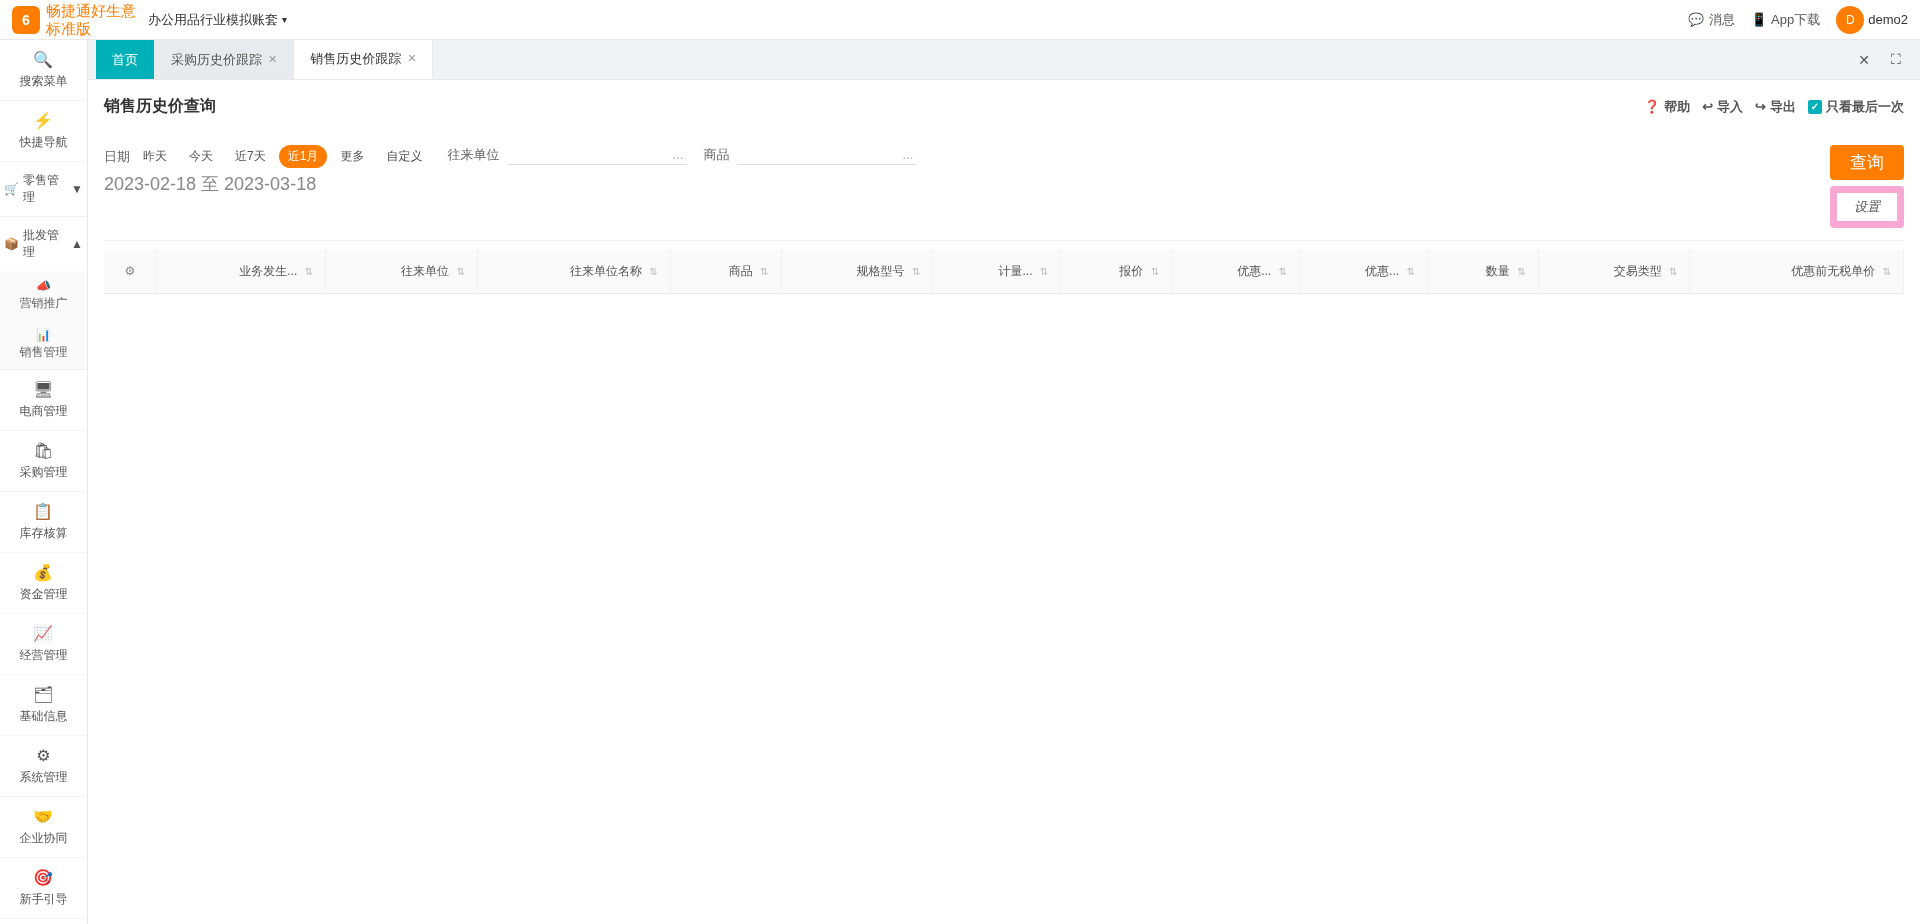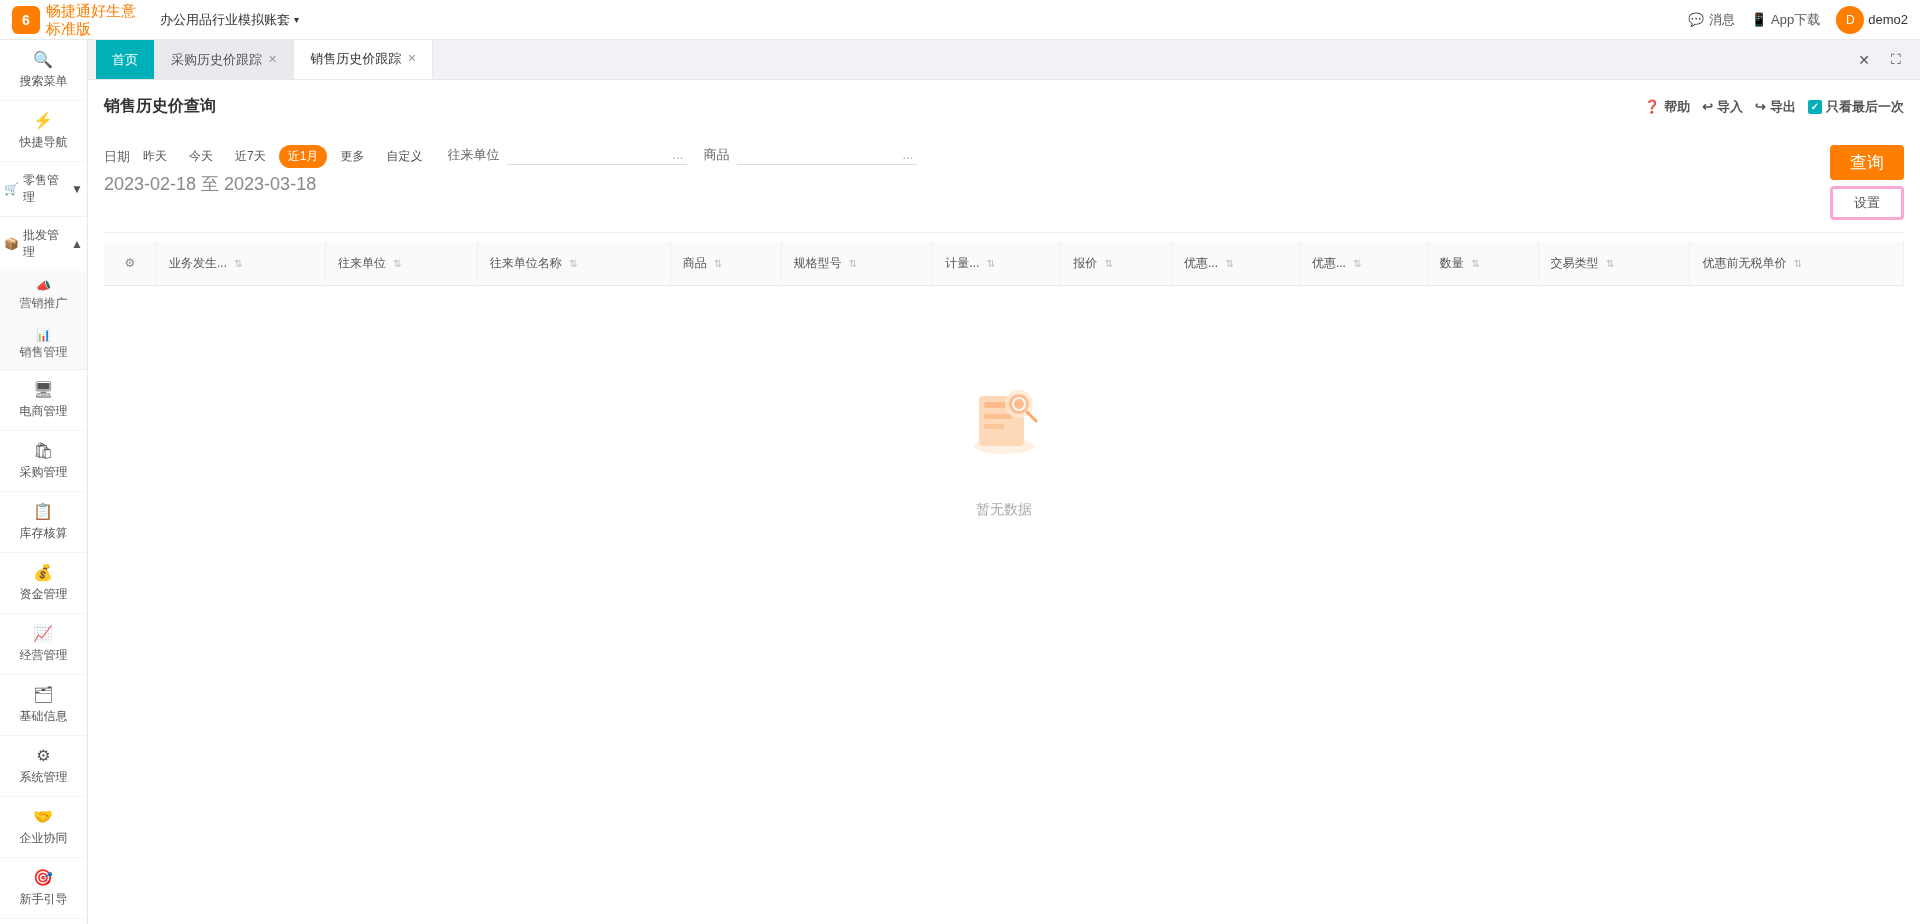--- a/index.html
+++ b/index.html
@@ -4,21 +4,21 @@
   <style>
     * { margin: 0; padding: 0; box-sizing: border-box; }
     body { font-family: "Microsoft YaHei", "PingFang SC", sans-serif; font-size: 13px; background: #f0f2f5; color: #333; display: flex; flex-direction: column; height: 924px; overflow: hidden; }
 
     
     .top-bar { display: flex; align-items: center; background: #fff; height: 40px; border-bottom: 1px solid #e8e8e8; padding: 0 12px; justify-content: space-between; }
     .top-bar-left { display: flex; align-items: center; gap: 8px; }
     .logo-area { display: flex; align-items: center; gap: 6px; }
     .logo-icon { width: 28px; height: 28px; background: #ff7d00; border-radius: 6px; display: flex; align-items: center; justify-content: center; color: #fff; font-size: 14px; font-weight: bold; }
     .logo-text { font-size: 15px; color: #ff7d00; line-height: 1.2; }
-    .app-selector { display: flex; align-items: center; gap: 4px; color: #555; font-size: 13px; margin-left: 16px; cursor: pointer; }
+    .app-selector { display: flex; align-items: center; gap: 4px; color: #555; font-size: 13px; margin-left: 4px; cursor: pointer; }
     .app-selector span { color: #333; }
     .chevron-down { color: #999; font-size: 10px; }
     .top-bar-right { display: flex; align-items: center; gap: 16px; }
     .top-bar-btn { display: flex; align-items: center; gap: 4px; color: #555; font-size: 13px; cursor: pointer; }
     .user-avatar { width: 28px; height: 28px; border-radius: 50%; background: #ff7d00; display: flex; align-items: center; justify-content: center; color: #fff; font-size: 12px; }
     .user-name { color: #333; font-size: 13px; }
 
     
     .main-container { display: flex; flex: 1; overflow: hidden; }
 
@@ -60,28 +60,28 @@
     .filter-group { display: flex; align-items: center; gap: 8px; }
     .filter-label { color: #666; font-size: 13px; white-space: nowrap; }
     .date-buttons { display: flex; align-items: center; gap: 4px; }
     .date-btn { padding: 2px 8px; border-radius: 4px; cursor: pointer; font-size: 12px; color: #555; border: 1px solid transparent; }
     .date-btn.active { background: #ff7d00; color: #fff; border-radius: 12px; }
     .date-range { font-size: 18px; color: #888; margin-top: 4px; }
     .filter-input { display: flex; align-items: center; border-bottom: 1px solid #ddd; padding: 2px 4px; min-width: 180px; cursor: pointer; }
     .filter-input-text { flex: 1; color: #ccc; font-size: 13px; }
     .filter-input-dots { color: #aaa; font-size: 13px; }
     .query-btn { background: #ff7d00; color: #fff; border: none; border-radius: 4px; padding: 6px 20px; cursor: pointer; font-size: 17px; }
-    .settings-btn { border: 3px solid #f9a8d4; color: #555; border-radius: 4px; padding: 5px 16px; cursor: pointer; font-size: 13px; background: #fff; }
+    .settings-btn { border: 7px solid #f9a8d4; color: #555; border-radius: 4px; padding: 5px 16px; cursor: pointer; font-size: 13px; background: #fff; font-style: italic; }
     .filter-buttons { display: flex; flex-direction: column; gap: 6px; margin-left: auto; }
 
     
     .table-container { overflow-x: auto; }
     table { width: 100%; border-collapse: collapse; font-size: 12px; }
     thead tr { background: #fafafa; border-bottom: 1px solid #e8e8e8; }
-    th { padding: 8px 12px; text-align: left; color: #555; font-weight: 500; border-right: 1px solid #f0f0f0; white-space: nowrap; }
+    th { padding: 8px 12px; text-align: right; color: #555; font-weight: 500; border-right: 1px solid #f0f0f0; white-space: nowrap; }
     th:first-child { width: 40px; text-align: center; }
     th .sort-arrows { color: #bbb; font-size: 10px; margin-left: 4px; }
 
     
     .empty-state { display: flex; flex-direction: column; align-items: center; justify-content: center; padding: 80px 0; }
     .empty-icon { font-size: 80px; margin-bottom: 16px; }
     .empty-text { color: #aaa; font-size: 14px; }
 
     
     .gear-btn { width: 28px; height: 28px; display: flex; align-items: center; justify-content: center; cursor: pointer; color: #888; }
@@ -341,34 +341,18 @@
                 <th>
                   <span>优惠前无税单价</span>
                   <span class="sort-arrows">⇅</span>
                 </th>
               </tr>
             </thead>
             <tbody>
             </tbody>
           </table>
 
-          <div class="empty-state">
-            <div class="empty-icon">
-              <svg width="100" height="100" viewBox="0 0 100 100" fill="none" xmlns="http://www.w3.org/2000/svg">
-                <ellipse cx="50" cy="80" rx="30" ry="8" fill="#fde8d0" opacity="0.6"></ellipse>
-                <rect x="25" y="30" width="45" height="50" rx="4" fill="#fdd5b0" opacity="0.9"></rect>
-                <rect x="30" y="36" width="35" height="6" rx="2" fill="#f9a96e" opacity="0.6"></rect>
-                <rect x="30" y="48" width="28" height="5" rx="2" fill="#f9a96e" opacity="0.5"></rect>
-                <rect x="30" y="58" width="20" height="5" rx="2" fill="#f9a96e" opacity="0.4"></rect>
-                <circle cx="65" cy="38" r="14" fill="#fde8d0" opacity="0.8"></circle>
-                <circle cx="65" cy="38" r="10" fill="#fca978" opacity="0.7"></circle>
-                <line x1="73" y1="46" x2="82" y2="55" stroke="#f9a96e" stroke-width="3" stroke-linecap="round"></line>
-                <circle cx="65" cy="38" r="6" fill="none" stroke="#fff" stroke-width="2" opacity="0.9"></circle>
-              </svg>
-            </div>
-            <div class="empty-text">暂无数据</div>
-          </div>
         </div>
 
       </div>
     </div>
   </div>
 </div>
 
 </body></html>

